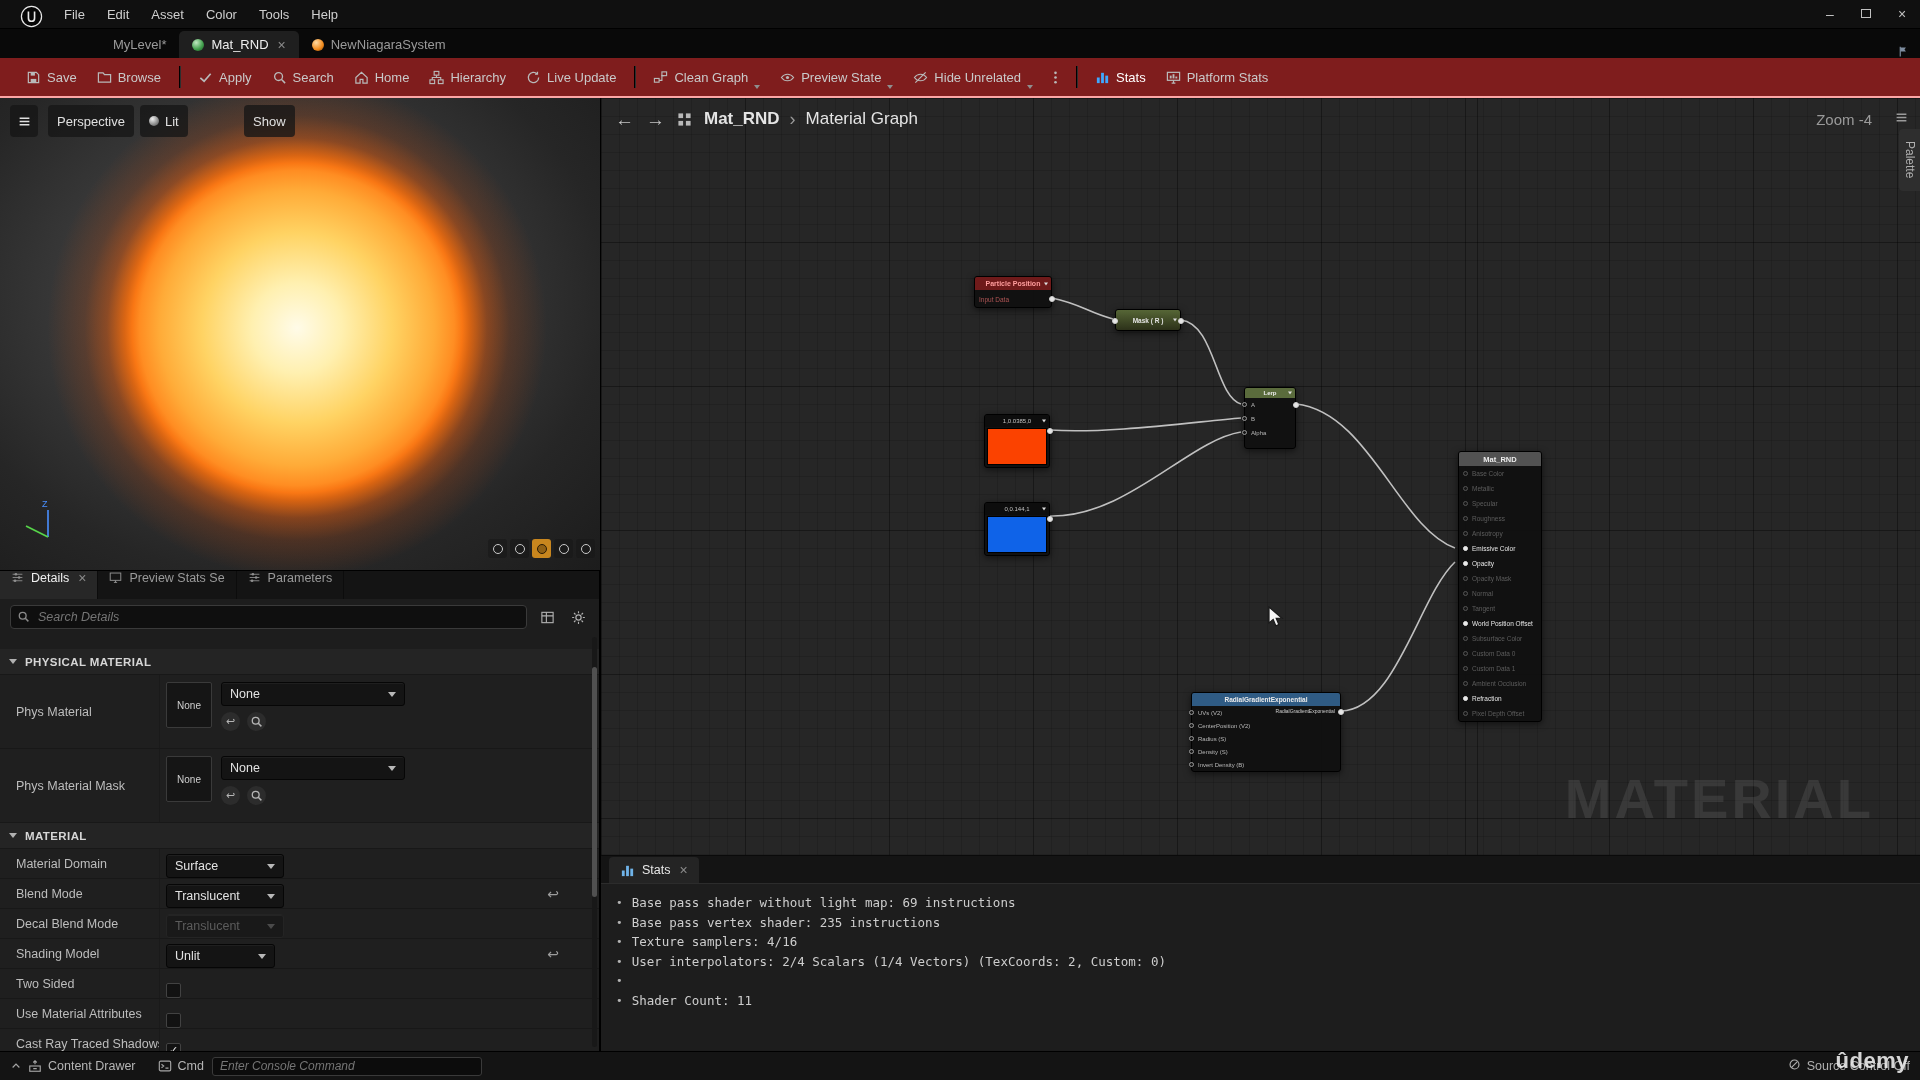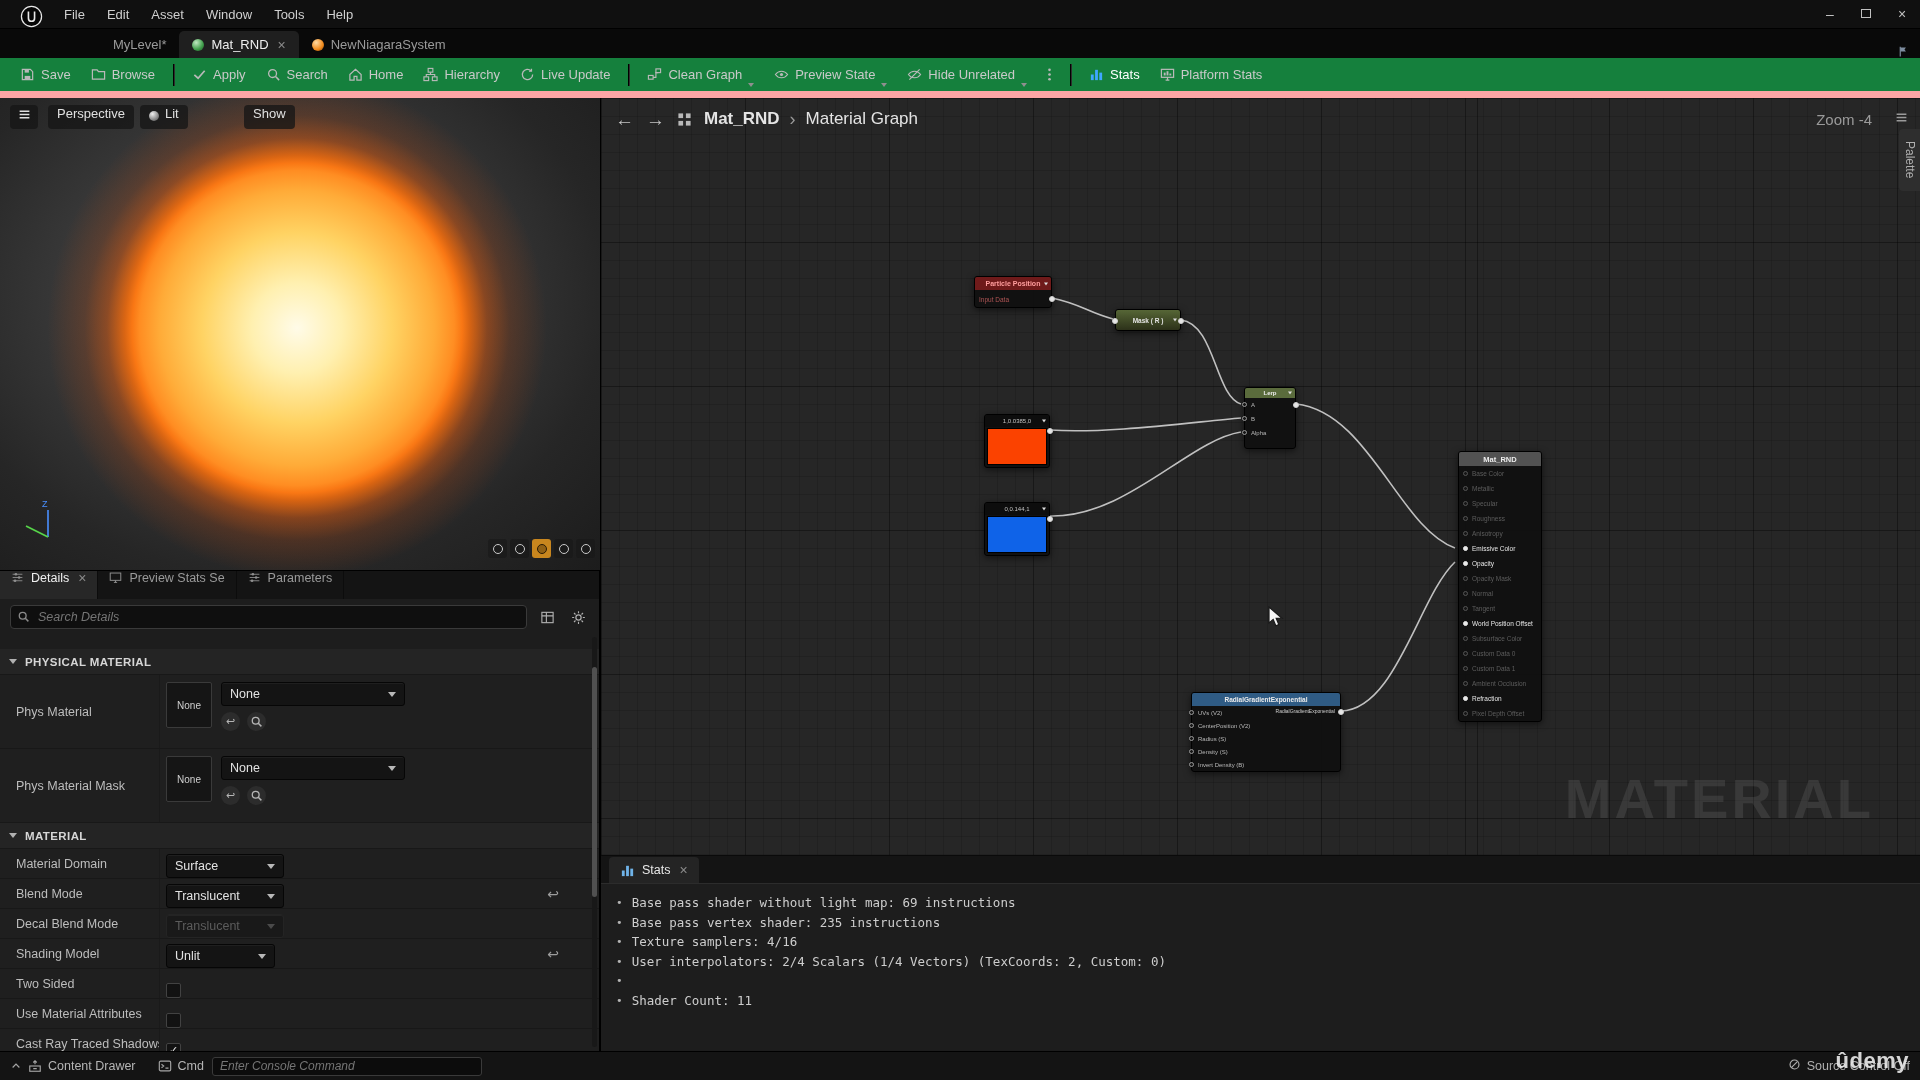--- a/index.html
+++ b/index.html
@@ -19,36 +19,36 @@
 .tabbar{position:absolute;top:29px;left:0;right:0;height:29px;background:#090909;display:flex;align-items:flex-end;padding-left:100px}
 .tab{height:27px;display:flex;align-items:center;gap:7px;padding:0 13px;color:#9a9a9a;font-size:13px}
 .tab.active{background:#1f1f1f;color:#efefef;border-radius:5px 5px 0 0}
 .tab-close{color:#8a8a8a;font-size:14px;margin-left:2px;line-height:1}
 .tab-ico{width:12px;height:12px;border-radius:50%;display:inline-block}
 .ico-mat{background:radial-gradient(circle at 35% 30%, #bfe8c0, #3f9d4a 60%, #1d4f25)}
 .ico-nia{background:radial-gradient(circle at 35% 30%, #ffd9a0, #f08a1d 60%, #7a3c05)}
 .tabbar-right{margin-left:auto;display:flex;align-items:center;padding-right:10px;color:#7e8da0}
 
 
-.toolbar{position:absolute;top:58px;left:0;right:0;height:40px;background:#15803d;border-bottom:7px solid #fca5a5;display:flex;align-items:center;padding-left:10px}
+.toolbar{position:absolute;top:58px;left:0;right:0;height:40px;background:#7f1d1d;border-bottom:2px solid #fca5a5;display:flex;align-items:center;padding-left:16px}
 .tb-btn{display:flex;align-items:center;gap:6px;padding:0 10px;height:40px;color:#c9c9c9;font-size:13px}
 .tb-btn .tb-icon{display:flex;color:#b9b9b9}
 .tb-btn.active{color:#fff}
 .tb-btn.active .tb-icon{color:#3fa7ff}
 .tb-sep{width:1px;height:22px;background:#000;box-shadow:1px 0 0 #2e2e2e;margin:0 8px}
 .tb-caret{width:0;height:0;border-left:3.5px solid transparent;border-right:3.5px solid transparent;border-top:4px solid #8f8f8f;align-self:flex-end;margin-bottom:8px}
 
 
 .viewport{position:absolute;left:0;top:98px;width:600px;height:472px;overflow:hidden;
   background:radial-gradient(ellipse at 45% 42%, #515151 0%, #404040 32%, #262626 72%, #1c1c1c 100%)}
 .sun{position:absolute;left:47px;top:-20px;width:500px;height:500px;border-radius:50%;
   background:radial-gradient(circle 250px at center,
    #fffbe8 0%, #fff0b0 18%, #ffd363 38%, #ffab38 55%, #ff8d22 63%, #f97714 66%,
    rgba(244,108,12,.85) 69%, rgba(235,90,8,.45) 76%, rgba(225,75,0,.18) 85%, rgba(225,75,0,0) 100%)}
-.vp-btn{position:absolute;top:7px;height:24px;display:flex;align-items:flex-end;gap:6px;padding:8px 9px;
+.vp-btn{position:absolute;top:7px;height:24px;display:flex;align-items:center;gap:6px;padding:16px 9px;
   background:rgba(22,22,22,.78);border-radius:4px;color:#e0e0e0;font-size:13px}
 .lit-dot{width:10px;height:10px;border-radius:50%;background:radial-gradient(circle at 35% 30%,#f0f0f0,#777 70%,#333)}
 .vp-strip{position:absolute;right:5px;bottom:12px;display:flex;gap:3px}
 .vp-si{width:19px;height:19px;border-radius:3px;background:rgba(24,24,24,.6);display:flex;align-items:center;justify-content:center}
 .vp-si .c{width:10px;height:10px;border:1.5px solid #c9c9c9;border-radius:50%}
 .vp-si.sel{background:#c8861e}
 .vp-si.sel .c{border-color:#2b1c05;background:rgba(43,28,5,.35)}
 .gizmo{position:absolute;left:14px;bottom:24px}
 
 
@@ -161,21 +161,21 @@
     <span class="logo">
       <svg width="23" height="23" viewBox="0 0 24 24">
           <circle cx="12" cy="12" r="10.5" fill="#060606" stroke="#e8e8e8" stroke-width="1.3"></circle>
           <path d="M8.8 6.8v7c0 2.1 1.4 3.2 3.2 3.2s3.2-1.1 3.2-3.2v-7" fill="none" stroke="#e8e8e8" stroke-width="1.7"></path>
         </svg>
     </span>
     <div id="menu-items" style="display:flex;height:100%">
         <div class="menu-item">File</div>
         <div class="menu-item">Edit</div>
         <div class="menu-item">Asset</div>
-        <div class="menu-item">Window</div>
+        <div class="menu-item">Color</div>
         <div class="menu-item">Tools</div>
         <div class="menu-item">Help</div>
       </div>
     <div class="win-controls">
       <span class="win-btn">–</span>
       <span class="win-btn">
           <span class="win-box"></span>
         </span>
       <span class="win-btn">×</span>
     </div>

